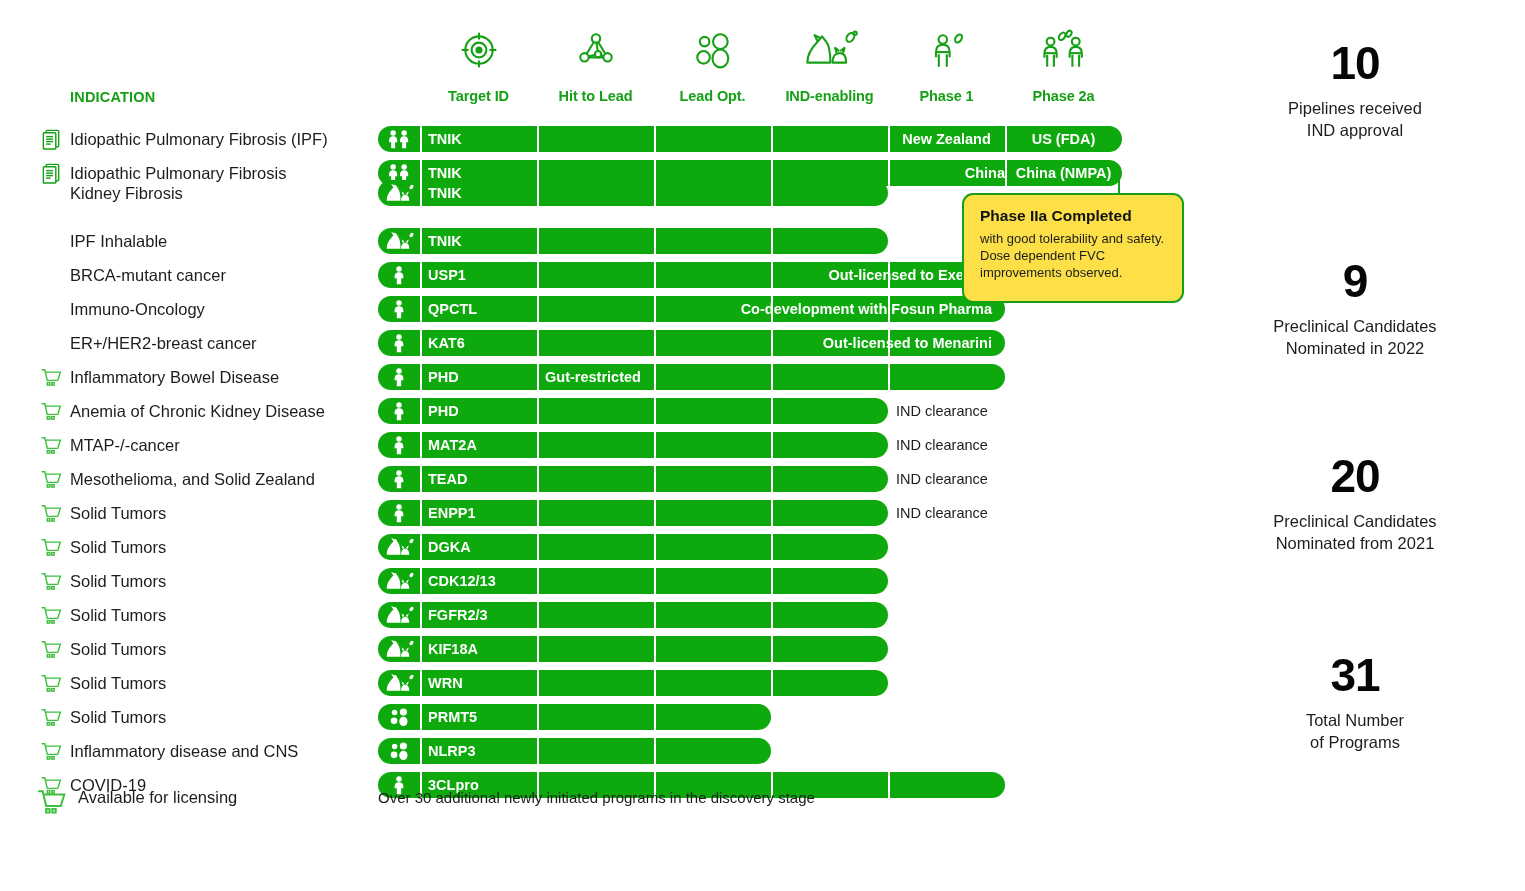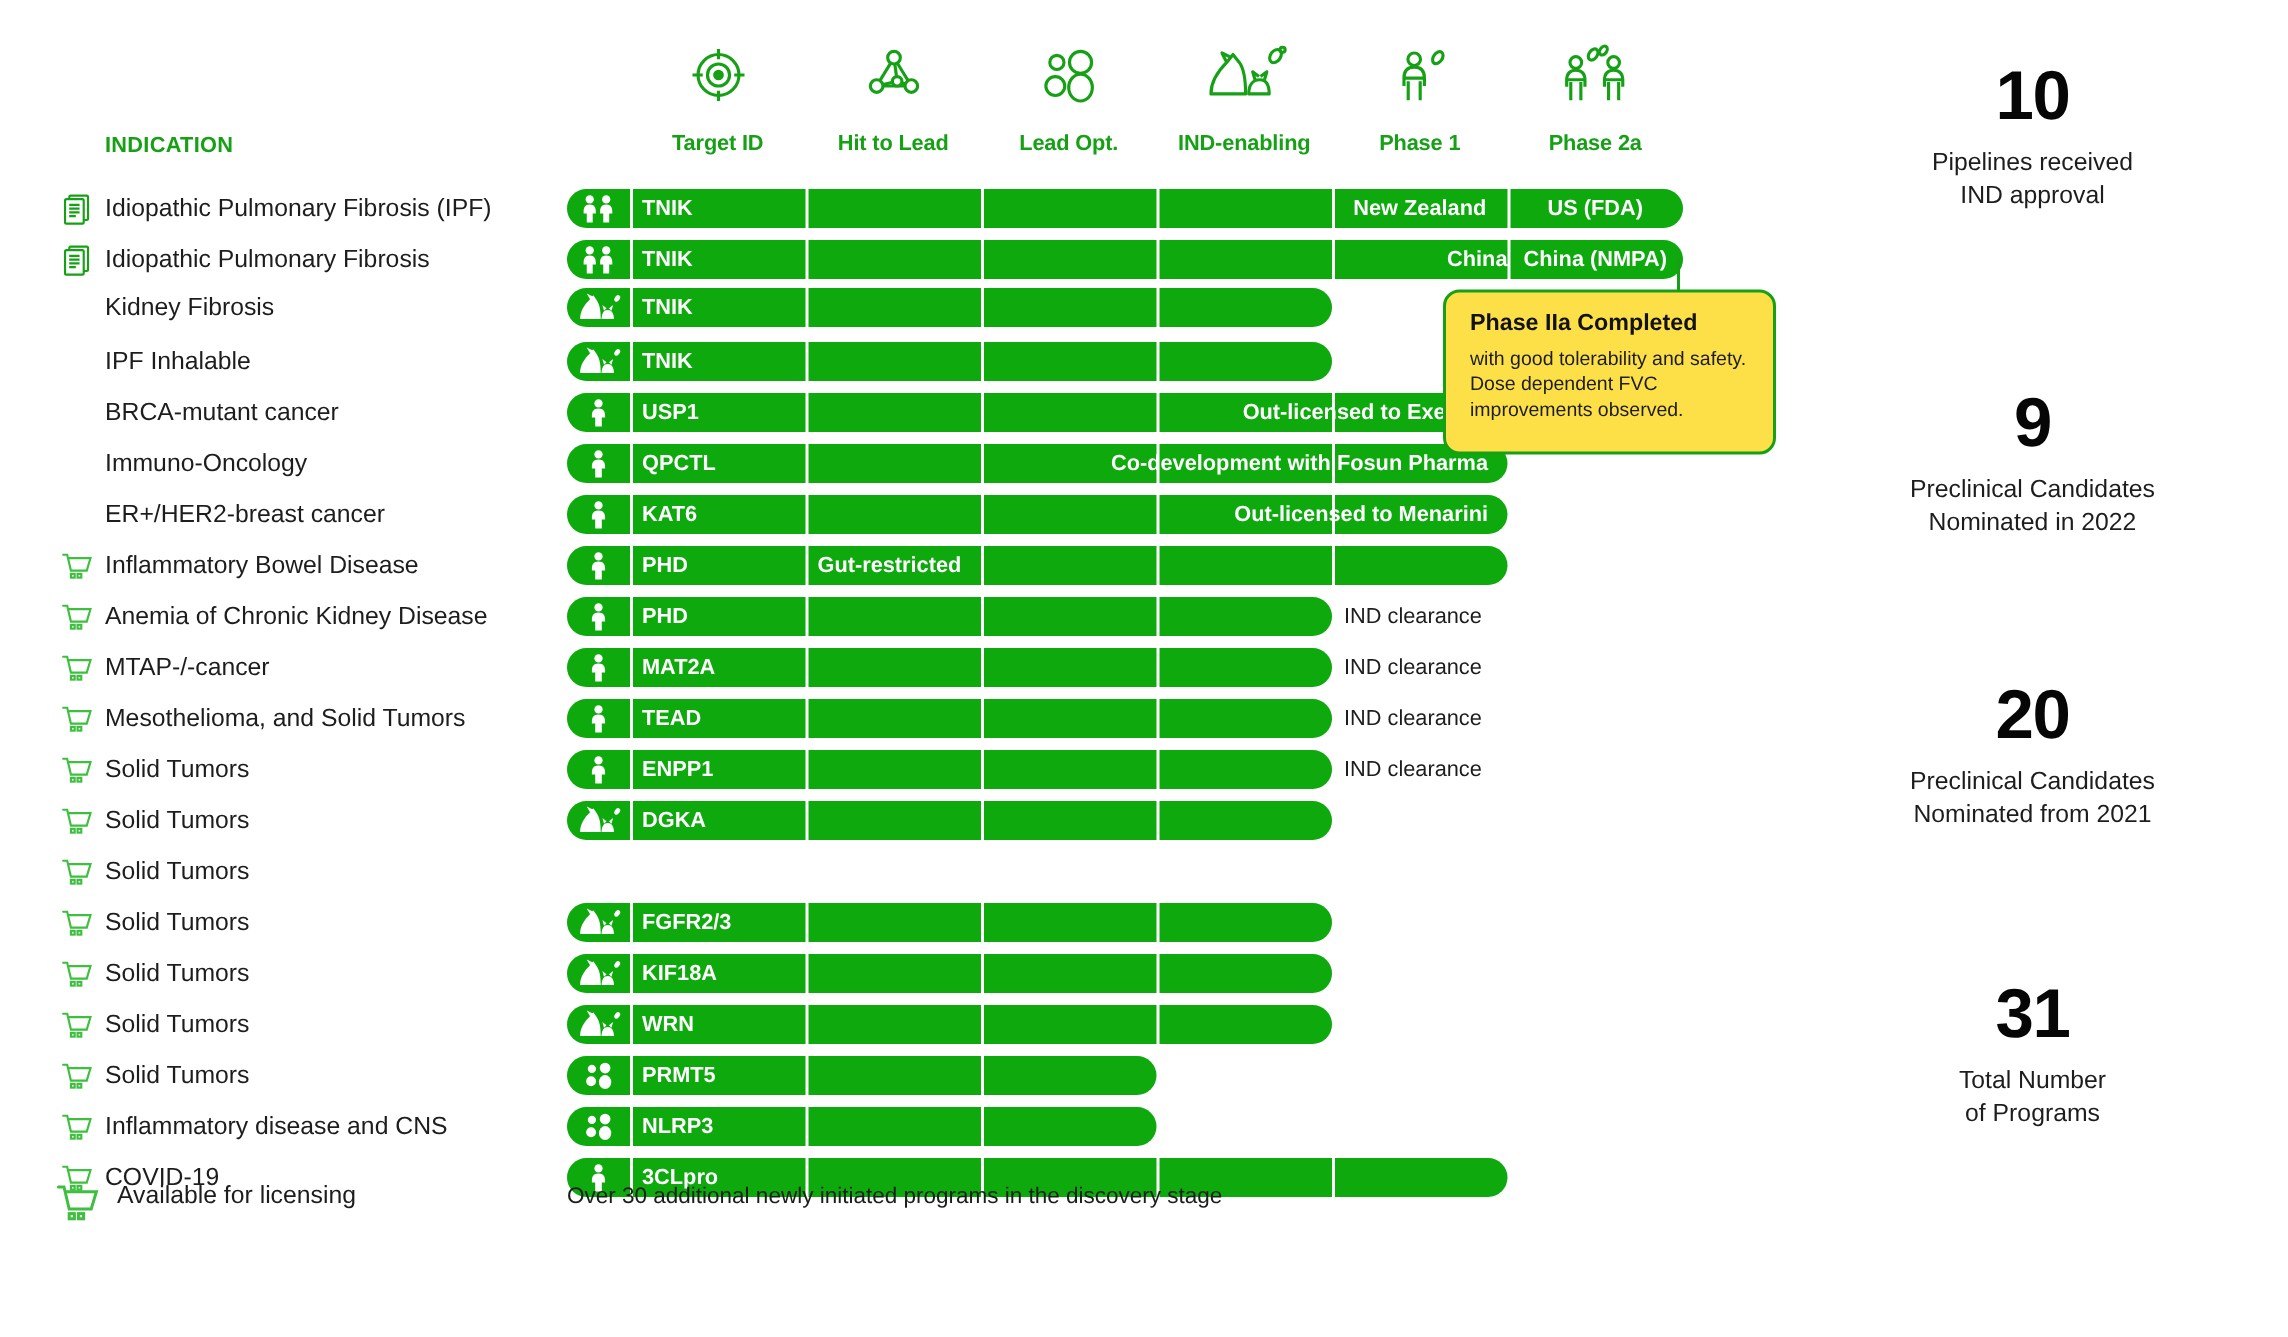--- a/index.html
+++ b/index.html
@@ -192,21 +192,21 @@
           <div class="seg-div" style="left: 159px;"></div>
           <div class="seg-div" style="left: 276px;"></div>
           <div class="seg-div" style="left: 393px;"></div>
           <div class="seg-div" style="left: 510px;"></div>
           <div class="seg-div" style="left: 627px;"></div>
           <div class="seg-label" style="left: 50px;">TNIK</div>
           <div class="seg-label" style="left: 510px; width: 117px; text-align: right;">China</div>
           <div class="seg-label" style="left: 627px; width: 117px; text-align: center;">China (NMPA)</div>
         </div>
       </div>
-      <div class="row" style="top: 192px; width: 1200px;">
+      <div class="row" style="top: 180px; width: 1200px;">
         <div class="ind-text">Kidney Fibrosis</div>
         <div class="bar" style="width: 510px;">
           <div class="badge">
             <svg width="29.700000000000003" height="22" viewBox="0 0 54 40" fill="#ffffff">
         <path d="M5 34 C5 24 10 17 17 10 L21 5 L25 11 C29 17 30 24 30 34 Z"></path>
         <path d="M17 10 L13 3 L21 7 Z"></path>
         <path d="M31 34 C31 27 34 23 38.5 23 C43 23 46 27 46 34 Z"></path>
         <path d="M34 24 L32 17 L37 21 Z"></path>
               <path d="M43 24 L45 17 L40 21 Z"></path>
         <ellipse cx="50" cy="9" rx="3" ry="4.4" transform="rotate(35 50 9)"></ellipse>
@@ -359,21 +359,21 @@
           <div class="seg-label" style="left: 50px;">MAT2A</div>
         </div>
         <div class="after-label" style="left: 896px;">IND clearance</div>
       </div>
       <div class="row" style="top: 466px; width: 1200px;">
         <div class="ind-icon"><svg width="23" height="23" viewBox="0 0 24 24" fill="none" stroke="#3fbf3f" stroke-width="1.5" stroke-linecap="round">
         <path d="M2.2 4 L5 4 L7.6 15 L18.6 15 L21.2 6.4 L5.6 6.4"></path>
         <rect x="7.6" y="17.3" width="2.6" height="2.6"></rect>
         <rect x="12.2" y="17.3" width="2.6" height="2.6"></rect>
           </svg></div>
-        <div class="ind-text">Mesothelioma, and Solid Tumors</div>
+        <div class="ind-text">Mesothelioma, and Solid Zealand</div>
         <div class="bar" style="width: 510px;">
           <div class="badge">
             <svg width="22" height="22" viewBox="0 0 40 40" fill="#ffffff">
         <circle cx="20" cy="9" r="5"></circle>
         <path d="M20 15 C13.5 15 12 19 12 24 L12 26 L16 26 L16 37 L24 37 L24 26 L28 26 L28 24 C28 19 26.5 15 20 15 Z"></path>
             </svg>
           </div>
           <div class="seg-div" style="left: 42px;"></div>
           <div class="seg-div" style="left: 159px;"></div>
           <div class="seg-div" style="left: 276px;"></div>
@@ -429,47 +429,39 @@
           <div class="seg-label" style="left: 50px;">DGKA</div>
         </div>
       </div>
       <div class="row" style="top: 568px; width: 1200px;">
         <div class="ind-icon"><svg width="23" height="23" viewBox="0 0 24 24" fill="none" stroke="#3fbf3f" stroke-width="1.5" stroke-linecap="round">
         <path d="M2.2 4 L5 4 L7.6 15 L18.6 15 L21.2 6.4 L5.6 6.4"></path>
         <rect x="7.6" y="17.3" width="2.6" height="2.6"></rect>
         <rect x="12.2" y="17.3" width="2.6" height="2.6"></rect>
           </svg></div>
         <div class="ind-text">Solid Tumors</div>
-      </div>
-      <div class="row" style="top: 602px; width: 1200px;">
-        <div class="ind-icon"><svg width="23" height="23" viewBox="0 0 24 24" fill="none" stroke="#3fbf3f" stroke-width="1.5" stroke-linecap="round">
-        <path d="M2.2 4 L5 4 L7.6 15 L18.6 15 L21.2 6.4 L5.6 6.4"></path>
-        <rect x="7.6" y="17.3" width="2.6" height="2.6"></rect>
-        <rect x="12.2" y="17.3" width="2.6" height="2.6"></rect>
-          </svg></div>
-        <div class="ind-text">Solid Tumors</div>
         <div class="bar" style="width: 510px;">
           <div class="badge">
             <svg width="29.700000000000003" height="22" viewBox="0 0 54 40" fill="#ffffff">
         <path d="M5 34 C5 24 10 17 17 10 L21 5 L25 11 C29 17 30 24 30 34 Z"></path>
         <path d="M17 10 L13 3 L21 7 Z"></path>
         <path d="M31 34 C31 27 34 23 38.5 23 C43 23 46 27 46 34 Z"></path>
         <path d="M34 24 L32 17 L37 21 Z"></path>
               <path d="M43 24 L45 17 L40 21 Z"></path>
         <ellipse cx="50" cy="9" rx="3" ry="4.4" transform="rotate(35 50 9)"></ellipse>
             </svg>
           </div>
           <div class="seg-div" style="left: 42px;"></div>
           <div class="seg-div" style="left: 159px;"></div>
           <div class="seg-div" style="left: 276px;"></div>
           <div class="seg-div" style="left: 393px;"></div>
-          <div class="seg-label" style="left: 50px;">FGFR2/3</div>
-        </div>
-      </div>
-      <div class="row" style="top: 636px; width: 1200px;">
+          <div class="seg-label" style="left: 50px;">CDK12/13</div>
+        </div>
+      </div>
+      <div class="row" style="top: 602px; width: 1200px;">
         <div class="ind-icon"><svg width="23" height="23" viewBox="0 0 24 24" fill="none" stroke="#3fbf3f" stroke-width="1.5" stroke-linecap="round">
         <path d="M2.2 4 L5 4 L7.6 15 L18.6 15 L21.2 6.4 L5.6 6.4"></path>
         <rect x="7.6" y="17.3" width="2.6" height="2.6"></rect>
         <rect x="12.2" y="17.3" width="2.6" height="2.6"></rect>
           </svg></div>
         <div class="ind-text">Solid Tumors</div>
         <div class="bar" style="width: 510px;">
           <div class="badge">
             <svg width="29.700000000000003" height="22" viewBox="0 0 54 40" fill="#ffffff">
         <path d="M5 34 C5 24 10 17 17 10 L21 5 L25 11 C29 17 30 24 30 34 Z"></path>
@@ -477,24 +469,24 @@
         <path d="M31 34 C31 27 34 23 38.5 23 C43 23 46 27 46 34 Z"></path>
         <path d="M34 24 L32 17 L37 21 Z"></path>
               <path d="M43 24 L45 17 L40 21 Z"></path>
         <ellipse cx="50" cy="9" rx="3" ry="4.4" transform="rotate(35 50 9)"></ellipse>
             </svg>
           </div>
           <div class="seg-div" style="left: 42px;"></div>
           <div class="seg-div" style="left: 159px;"></div>
           <div class="seg-div" style="left: 276px;"></div>
           <div class="seg-div" style="left: 393px;"></div>
-          <div class="seg-label" style="left: 50px;">KIF18A</div>
-        </div>
-      </div>
-      <div class="row" style="top: 670px; width: 1200px;">
+          <div class="seg-label" style="left: 50px;">FGFR2/3</div>
+        </div>
+      </div>
+      <div class="row" style="top: 636px; width: 1200px;">
         <div class="ind-icon"><svg width="23" height="23" viewBox="0 0 24 24" fill="none" stroke="#3fbf3f" stroke-width="1.5" stroke-linecap="round">
         <path d="M2.2 4 L5 4 L7.6 15 L18.6 15 L21.2 6.4 L5.6 6.4"></path>
         <rect x="7.6" y="17.3" width="2.6" height="2.6"></rect>
         <rect x="12.2" y="17.3" width="2.6" height="2.6"></rect>
           </svg></div>
         <div class="ind-text">Solid Tumors</div>
         <div class="bar" style="width: 510px;">
           <div class="badge">
             <svg width="29.700000000000003" height="22" viewBox="0 0 54 40" fill="#ffffff">
         <path d="M5 34 C5 24 10 17 17 10 L21 5 L25 11 C29 17 30 24 30 34 Z"></path>
@@ -502,20 +494,45 @@
         <path d="M31 34 C31 27 34 23 38.5 23 C43 23 46 27 46 34 Z"></path>
         <path d="M34 24 L32 17 L37 21 Z"></path>
               <path d="M43 24 L45 17 L40 21 Z"></path>
         <ellipse cx="50" cy="9" rx="3" ry="4.4" transform="rotate(35 50 9)"></ellipse>
             </svg>
           </div>
           <div class="seg-div" style="left: 42px;"></div>
           <div class="seg-div" style="left: 159px;"></div>
           <div class="seg-div" style="left: 276px;"></div>
           <div class="seg-div" style="left: 393px;"></div>
+          <div class="seg-label" style="left: 50px;">KIF18A</div>
+        </div>
+      </div>
+      <div class="row" style="top: 670px; width: 1200px;">
+        <div class="ind-icon"><svg width="23" height="23" viewBox="0 0 24 24" fill="none" stroke="#3fbf3f" stroke-width="1.5" stroke-linecap="round">
+        <path d="M2.2 4 L5 4 L7.6 15 L18.6 15 L21.2 6.4 L5.6 6.4"></path>
+        <rect x="7.6" y="17.3" width="2.6" height="2.6"></rect>
+        <rect x="12.2" y="17.3" width="2.6" height="2.6"></rect>
+          </svg></div>
+        <div class="ind-text">Solid Tumors</div>
+        <div class="bar" style="width: 510px;">
+          <div class="badge">
+            <svg width="29.700000000000003" height="22" viewBox="0 0 54 40" fill="#ffffff">
+        <path d="M5 34 C5 24 10 17 17 10 L21 5 L25 11 C29 17 30 24 30 34 Z"></path>
+        <path d="M17 10 L13 3 L21 7 Z"></path>
+        <path d="M31 34 C31 27 34 23 38.5 23 C43 23 46 27 46 34 Z"></path>
+        <path d="M34 24 L32 17 L37 21 Z"></path>
+              <path d="M43 24 L45 17 L40 21 Z"></path>
+        <ellipse cx="50" cy="9" rx="3" ry="4.4" transform="rotate(35 50 9)"></ellipse>
+            </svg>
+          </div>
+          <div class="seg-div" style="left: 42px;"></div>
+          <div class="seg-div" style="left: 159px;"></div>
+          <div class="seg-div" style="left: 276px;"></div>
+          <div class="seg-div" style="left: 393px;"></div>
           <div class="seg-label" style="left: 50px;">WRN</div>
         </div>
       </div>
       <div class="row" style="top: 704px; width: 1200px;">
         <div class="ind-icon"><svg width="23" height="23" viewBox="0 0 24 24" fill="none" stroke="#3fbf3f" stroke-width="1.5" stroke-linecap="round">
         <path d="M2.2 4 L5 4 L7.6 15 L18.6 15 L21.2 6.4 L5.6 6.4"></path>
         <rect x="7.6" y="17.3" width="2.6" height="2.6"></rect>
         <rect x="12.2" y="17.3" width="2.6" height="2.6"></rect>
           </svg></div>
         <div class="ind-text">Solid Tumors</div>

